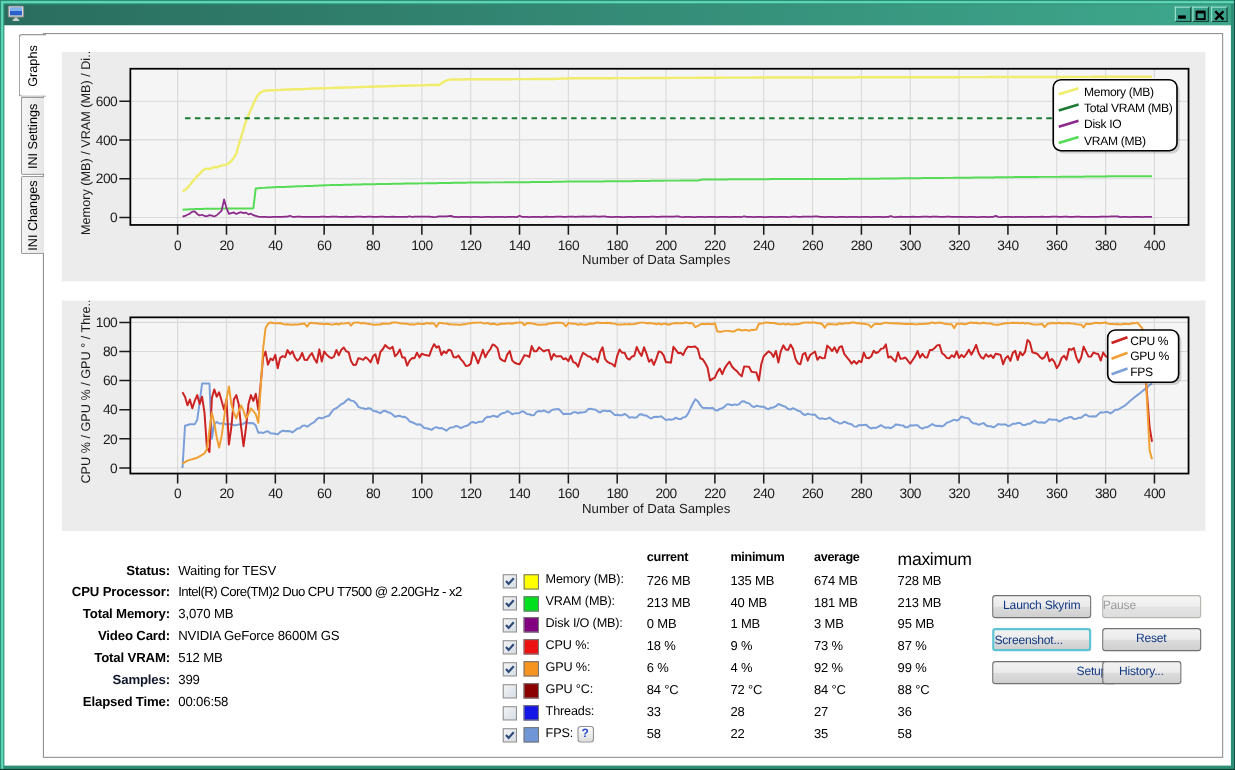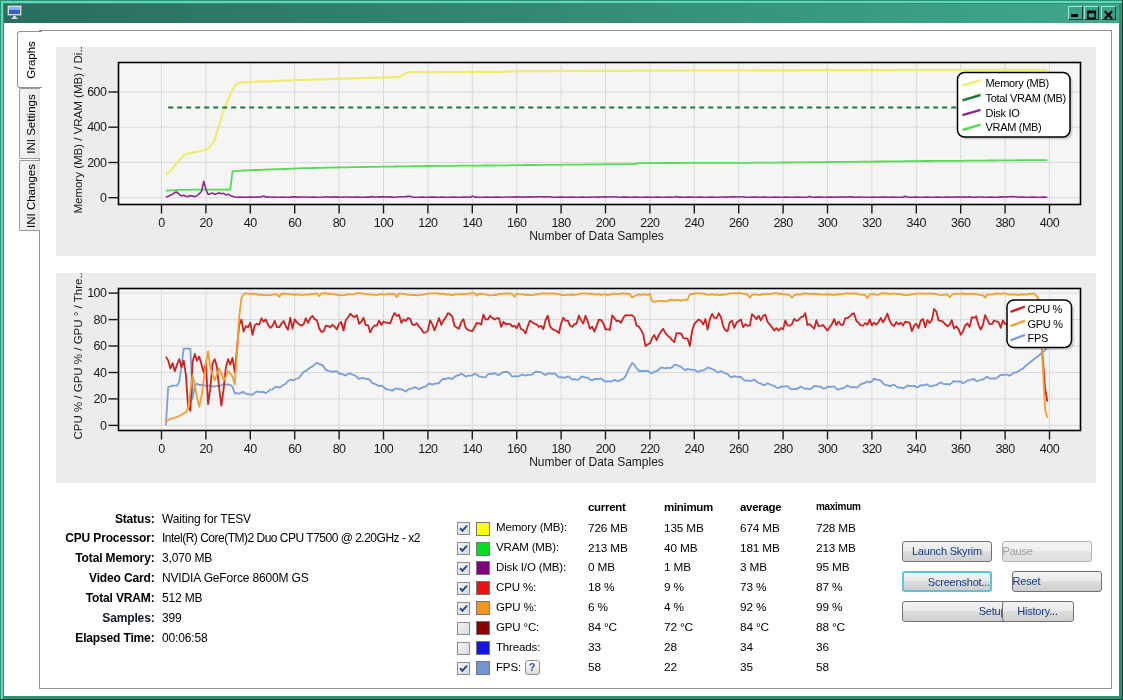--- a/index.html
+++ b/index.html
@@ -321,21 +321,21 @@
     <svg width="11" height="11" viewBox="0 0 11 11" style="position:absolute;left:0px;top:0px">
       <path d="M2 5.2 L4.4 7.8 L9 2.6" stroke="#2f4a78" stroke-width="2" fill="none"></path>
     </svg>
   </div>
 <div style="position:absolute;left:476px;top:661.1px;width:12px;height:12px;border:1px solid #777;background:#7096d8;"></div>
 <div style="position:absolute;left:496.0px;top:660.6px;font-size:11.5px;letter-spacing:-0.15px;color:#000;white-space:nowrap">FPS:</div>
 <div style="position:absolute;left:524.5px;top:659.5px;width:13px;height:13px;border:1px solid #8e8f8f;border-radius:3px;background:linear-gradient(#ffffff,#dcdcdc);color:#2a4fd0;font-weight:bold;font-size:11px;text-align:center;line-height:13px;">?</div>
 <div style="position:absolute;left:588.0px;top:501.0px;font-size:11.5px;letter-spacing:-0.30px;font-weight:bold;color:#000;white-space:nowrap">current</div>
 <div style="position:absolute;left:664.0px;top:501.0px;font-size:11.5px;letter-spacing:-0.30px;font-weight:bold;color:#000;white-space:nowrap">minimum</div>
 <div style="position:absolute;left:740.0px;top:501.0px;font-size:11.5px;letter-spacing:-0.30px;font-weight:bold;color:#000;white-space:nowrap">average</div>
-<div style="position:absolute;left:816.0px;top:501.0px;font-size:10px;letter-spacing:-0.30px;font-weight:bold;color:#000;white-space:nowrap">maximum</div>
+<div style="position:absolute;left:816.0px;top:501.0px;font-size:16px;letter-spacing:-0.30px;font-weight:normal;color:#000;white-space:nowrap">maximum</div>
 <div style="position:absolute;left:588.0px;top:520.5px;font-size:11.8px;letter-spacing:-0.15px;color:#000;white-space:nowrap">726 MB</div>
 <div style="position:absolute;left:664.0px;top:520.5px;font-size:11.8px;letter-spacing:-0.15px;color:#000;white-space:nowrap">135 MB</div>
 <div style="position:absolute;left:740.0px;top:520.5px;font-size:11.8px;letter-spacing:-0.15px;color:#000;white-space:nowrap">674 MB</div>
 <div style="position:absolute;left:816.0px;top:520.5px;font-size:11.8px;letter-spacing:-0.15px;color:#000;white-space:nowrap">728 MB</div>
 <div style="position:absolute;left:588.0px;top:540.5px;font-size:11.8px;letter-spacing:-0.15px;color:#000;white-space:nowrap">213 MB</div>
 <div style="position:absolute;left:664.0px;top:540.5px;font-size:11.8px;letter-spacing:-0.15px;color:#000;white-space:nowrap">40 MB</div>
 <div style="position:absolute;left:740.0px;top:540.5px;font-size:11.8px;letter-spacing:-0.15px;color:#000;white-space:nowrap">181 MB</div>
 <div style="position:absolute;left:816.0px;top:540.5px;font-size:11.8px;letter-spacing:-0.15px;color:#000;white-space:nowrap">213 MB</div>
 <div style="position:absolute;left:588.0px;top:560.4px;font-size:11.8px;letter-spacing:-0.15px;color:#000;white-space:nowrap">0 MB</div>
 <div style="position:absolute;left:664.0px;top:560.4px;font-size:11.8px;letter-spacing:-0.15px;color:#000;white-space:nowrap">1 MB</div>
@@ -348,24 +348,24 @@
 <div style="position:absolute;left:588.0px;top:600.3px;font-size:11.8px;letter-spacing:-0.15px;color:#000;white-space:nowrap">6 %</div>
 <div style="position:absolute;left:664.0px;top:600.3px;font-size:11.8px;letter-spacing:-0.15px;color:#000;white-space:nowrap">4 %</div>
 <div style="position:absolute;left:740.0px;top:600.3px;font-size:11.8px;letter-spacing:-0.15px;color:#000;white-space:nowrap">92 %</div>
 <div style="position:absolute;left:816.0px;top:600.3px;font-size:11.8px;letter-spacing:-0.15px;color:#000;white-space:nowrap">99 %</div>
 <div style="position:absolute;left:588.0px;top:620.2px;font-size:11.8px;letter-spacing:-0.15px;color:#000;white-space:nowrap">84 °C</div>
 <div style="position:absolute;left:664.0px;top:620.2px;font-size:11.8px;letter-spacing:-0.15px;color:#000;white-space:nowrap">72 °C</div>
 <div style="position:absolute;left:740.0px;top:620.2px;font-size:11.8px;letter-spacing:-0.15px;color:#000;white-space:nowrap">84 °C</div>
 <div style="position:absolute;left:816.0px;top:620.2px;font-size:11.8px;letter-spacing:-0.15px;color:#000;white-space:nowrap">88 °C</div>
 <div style="position:absolute;left:588.0px;top:640.2px;font-size:11.8px;letter-spacing:-0.15px;color:#000;white-space:nowrap">33</div>
 <div style="position:absolute;left:664.0px;top:640.2px;font-size:11.8px;letter-spacing:-0.15px;color:#000;white-space:nowrap">28</div>
-<div style="position:absolute;left:740.0px;top:640.2px;font-size:11.8px;letter-spacing:-0.15px;color:#000;white-space:nowrap">34</div>
+<div style="position:absolute;left:740.0px;top:640.2px;font-size:11.8px;letter-spacing:-0.15px;color:#000;white-space:nowrap">27</div>
 <div style="position:absolute;left:816.0px;top:640.2px;font-size:11.8px;letter-spacing:-0.15px;color:#000;white-space:nowrap">36</div>
 <div style="position:absolute;left:588.0px;top:660.1px;font-size:11.8px;letter-spacing:-0.15px;color:#000;white-space:nowrap">58</div>
 <div style="position:absolute;left:664.0px;top:660.1px;font-size:11.8px;letter-spacing:-0.15px;color:#000;white-space:nowrap">22</div>
 <div style="position:absolute;left:740.0px;top:660.1px;font-size:11.8px;letter-spacing:-0.15px;color:#000;white-space:nowrap">35</div>
 <div style="position:absolute;left:816.0px;top:660.1px;font-size:11.8px;letter-spacing:-0.15px;color:#000;white-space:nowrap">58</div>
 <div style="position:absolute;left:902.0px;top:540.5px;width:90px;height:21px;border:1px solid #707070;background:linear-gradient(#f2f2f2,#ebebeb 49%,#dddddd 50%,#cfcfcf);color:#123a83;border-radius:3px;font-size:11px;text-align:center;line-height:19.5px;letter-spacing:-0.2px;box-sizing:border-box;">Launch Skyrim</div>
 <div style="position:absolute;left:1001.5px;top:540.5px;width:90px;height:21px;border:1px solid #b5b2ad;background:linear-gradient(#f4f4f4,#efefef 49%,#e4e4e4 50%,#dedede);color:#9d9d9d;border-radius:3px;font-size:11px;line-height:19.5px;letter-spacing:-0.2px;box-sizing:border-box;">Pause</div>
-<div style="position:absolute;left:902.0px;top:570.5px;width:90px;height:21px;border:2px solid #5ec3d2;background:linear-gradient(#f2f2f2,#ebebeb 49%,#dddddd 50%,#cfcfcf);color:#123a83;border-radius:3px;font-size:11px;text-align:right;line-height:19.5px;letter-spacing:-0.2px;box-sizing:border-box;">Screenshot...</div>
-<div style="position:absolute;left:1001.5px;top:570.5px;width:90px;height:21px;border:1px solid #707070;background:linear-gradient(#f2f2f2,#ebebeb 49%,#dddddd 50%,#cfcfcf);color:#123a83;border-radius:3px;font-size:11px;text-align:left;line-height:19.5px;letter-spacing:-0.2px;box-sizing:border-box;margin-left:10px;">Reset</div>
+<div style="position:absolute;left:902.0px;top:570.5px;width:90px;height:21px;border:2px solid #5ec3d2;background:linear-gradient(#f2f2f2,#ebebeb 49%,#dddddd 50%,#cfcfcf);color:#123a83;border-radius:3px;font-size:11px;text-align:left;line-height:19.5px;letter-spacing:-0.2px;box-sizing:border-box;">Screenshot...</div>
+<div style="position:absolute;left:1001.5px;top:570.5px;width:90px;height:21px;border:1px solid #707070;background:linear-gradient(#f2f2f2,#ebebeb 49%,#dddddd 50%,#cfcfcf);color:#123a83;border-radius:3px;font-size:11px;text-align:center;line-height:19.5px;letter-spacing:-0.2px;box-sizing:border-box;">Reset</div>
 <div style="position:absolute;left:902.0px;top:600.5px;width:114px;height:21px;border:1px solid #707070;background:linear-gradient(#f2f2f2,#ebebeb 49%,#dddddd 50%,#cfcfcf);color:#123a83;border-radius:3px;font-size:11px;text-align:right;line-height:19.5px;letter-spacing:-0.2px;box-sizing:border-box;">Setup...</div>
 <div style="position:absolute;left:1001.5px;top:600.5px;width:72px;height:21px;border:1px solid #707070;background:linear-gradient(#f2f2f2,#ebebeb 49%,#dddddd 50%,#cfcfcf);color:#123a83;border-radius:3px;font-size:11px;text-align:center;line-height:19.5px;letter-spacing:-0.2px;box-sizing:border-box;">History...</div>
 
 </body></html>

